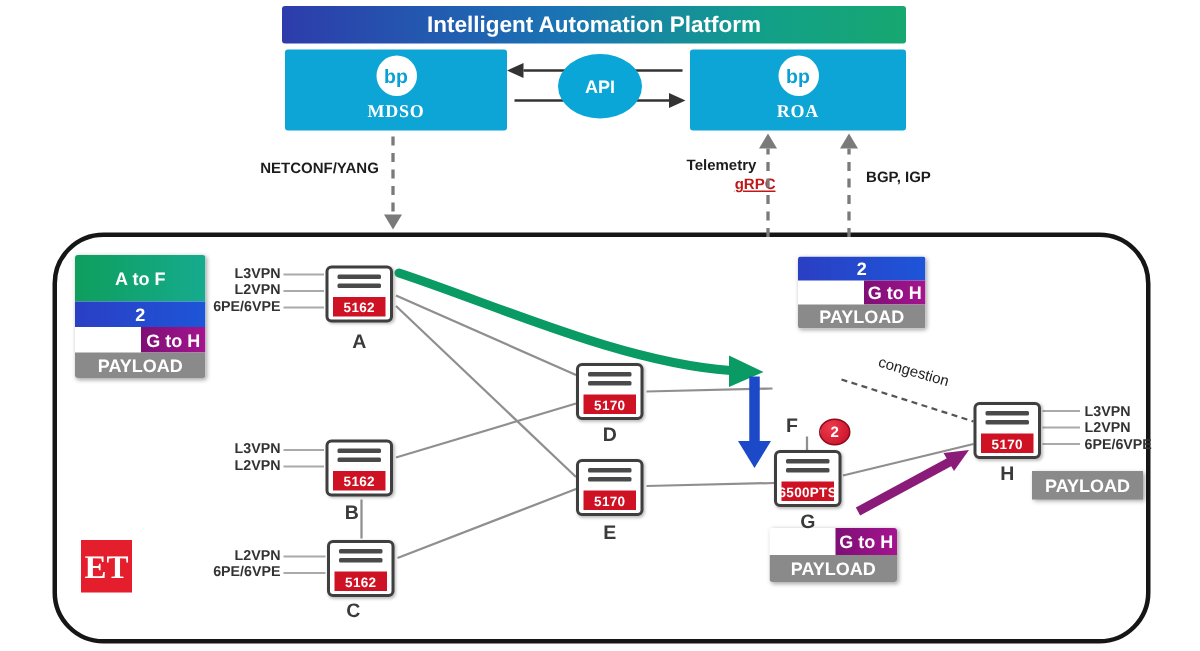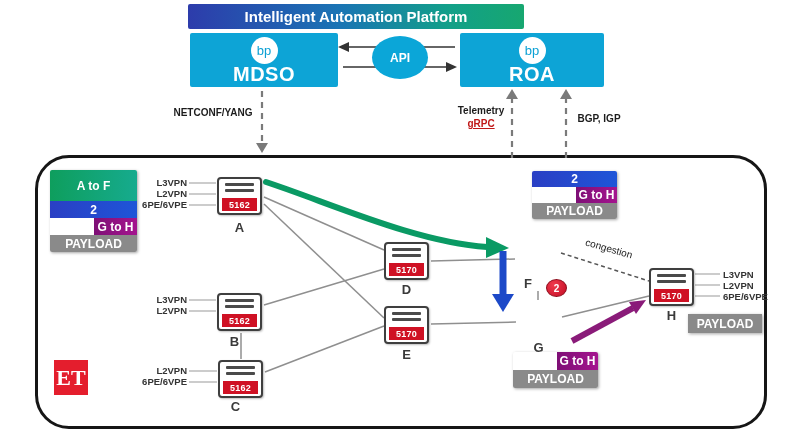--- a/index.html
+++ b/index.html
@@ -1,32 +1,32 @@
 <!DOCTYPE html>
 <html><head>
 <meta charset="utf-8">
 <style>
   html,body{margin:0;padding:0;background:#fff;}
   #stage{position:relative;width:800px;height:434px;background:#fff;overflow:hidden;
          font-family:"Liberation Sans",sans-serif;}
   .abs{position:absolute;}
 
   
-  .title-bar{left:188px;top:4px;width:336px;height:25px;border-radius:2px;
+  .title-bar{left:188px;top:4px;width:416px;height:25px;border-radius:2px;
     background:linear-gradient(90deg,#2d3cab,#1a74b4 45%,#12a088 78%,#17a770);
     color:#fff;font-weight:bold;font-size:15px;display:flex;align-items:center;justify-content:center;}
   .plat-box{width:148px;height:54px;background:#0da4d6;border-radius:2px;
     display:flex;flex-direction:column;align-items:center;justify-content:center;gap:1px;}
   .bp-circle{width:27px;height:27px;background:#fff;border-radius:50%;
-    color:#0ba0d4;font-weight:normal;font-size:13px;display:flex;align-items:center;justify-content:center;}
-  .plat-label{color:#fff;font-weight:bold;font-size:20px;letter-spacing:.5px;line-height:18px;}
+    color:#0ba0d4;font-weight:bold;font-size:13px;display:flex;align-items:center;justify-content:center;}
+  .plat-label{color:#fff;font-weight:bold;font-size:12px;letter-spacing:.5px;line-height:18px;font-family:Liberation Serif, serif;}
   .api-circle{left:372px;top:36px;width:56px;height:43px;border-radius:50%;background:#0ba6d8;
     color:#fff;font-weight:bold;font-size:12px;display:flex;align-items:center;justify-content:center;z-index:3;}
   .proto{font-size:10px;font-weight:bold;color:#1c1c1c;text-align:center;}
-  .grpc{color:#c01818;text-decoration:underline;}
+  .grpc{color:#c01818;text-decoration:underline;text-align:right;}
 
   
   .panel{left:35px;top:155px;width:726px;height:268px;background:#fff;
     border:3px solid #161616;border-radius:34px;z-index:0;}
 
   .legend{display:flex;flex-direction:column;border-radius:2px;overflow:hidden;z-index:2;
     box-shadow:1px 1px 3px rgba(0,0,0,.35);}
   .band{color:#fff;font-weight:bold;font-size:12px;display:flex;align-items:center;justify-content:center;}
   .band-green {background:linear-gradient(90deg,#0e9e5d,#16ab8e);}
   .band-blue  {background:linear-gradient(90deg,#2a3fc4,#1e55d8);}
@@ -191,20 +191,27 @@
       </div>
     <div class="r-code">5170</div>
   </div>
   <div class="router" style="left:384px;top:306px;">
     <div class="r-lines">
         <span></span>
         <span></span>
       </div>
     <div class="r-code">5170</div>
   </div>
+  <div class="router" style="left:516px;top:300px;">
+    <div class="r-lines">
+        <span></span>
+        <span></span>
+      </div>
+    <div class="r-code">6500PTS</div>
+  </div>
   <div class="router" style="left:649px;top:268px;">
     <div class="r-lines">
         <span></span>
         <span></span>
       </div>
     <div class="r-code">5170</div>
   </div>
 
   <div class="r-letter" style="left:217px;top:220px;">A</div>
   <div class="r-letter" style="left:212px;top:334px;">B</div>

